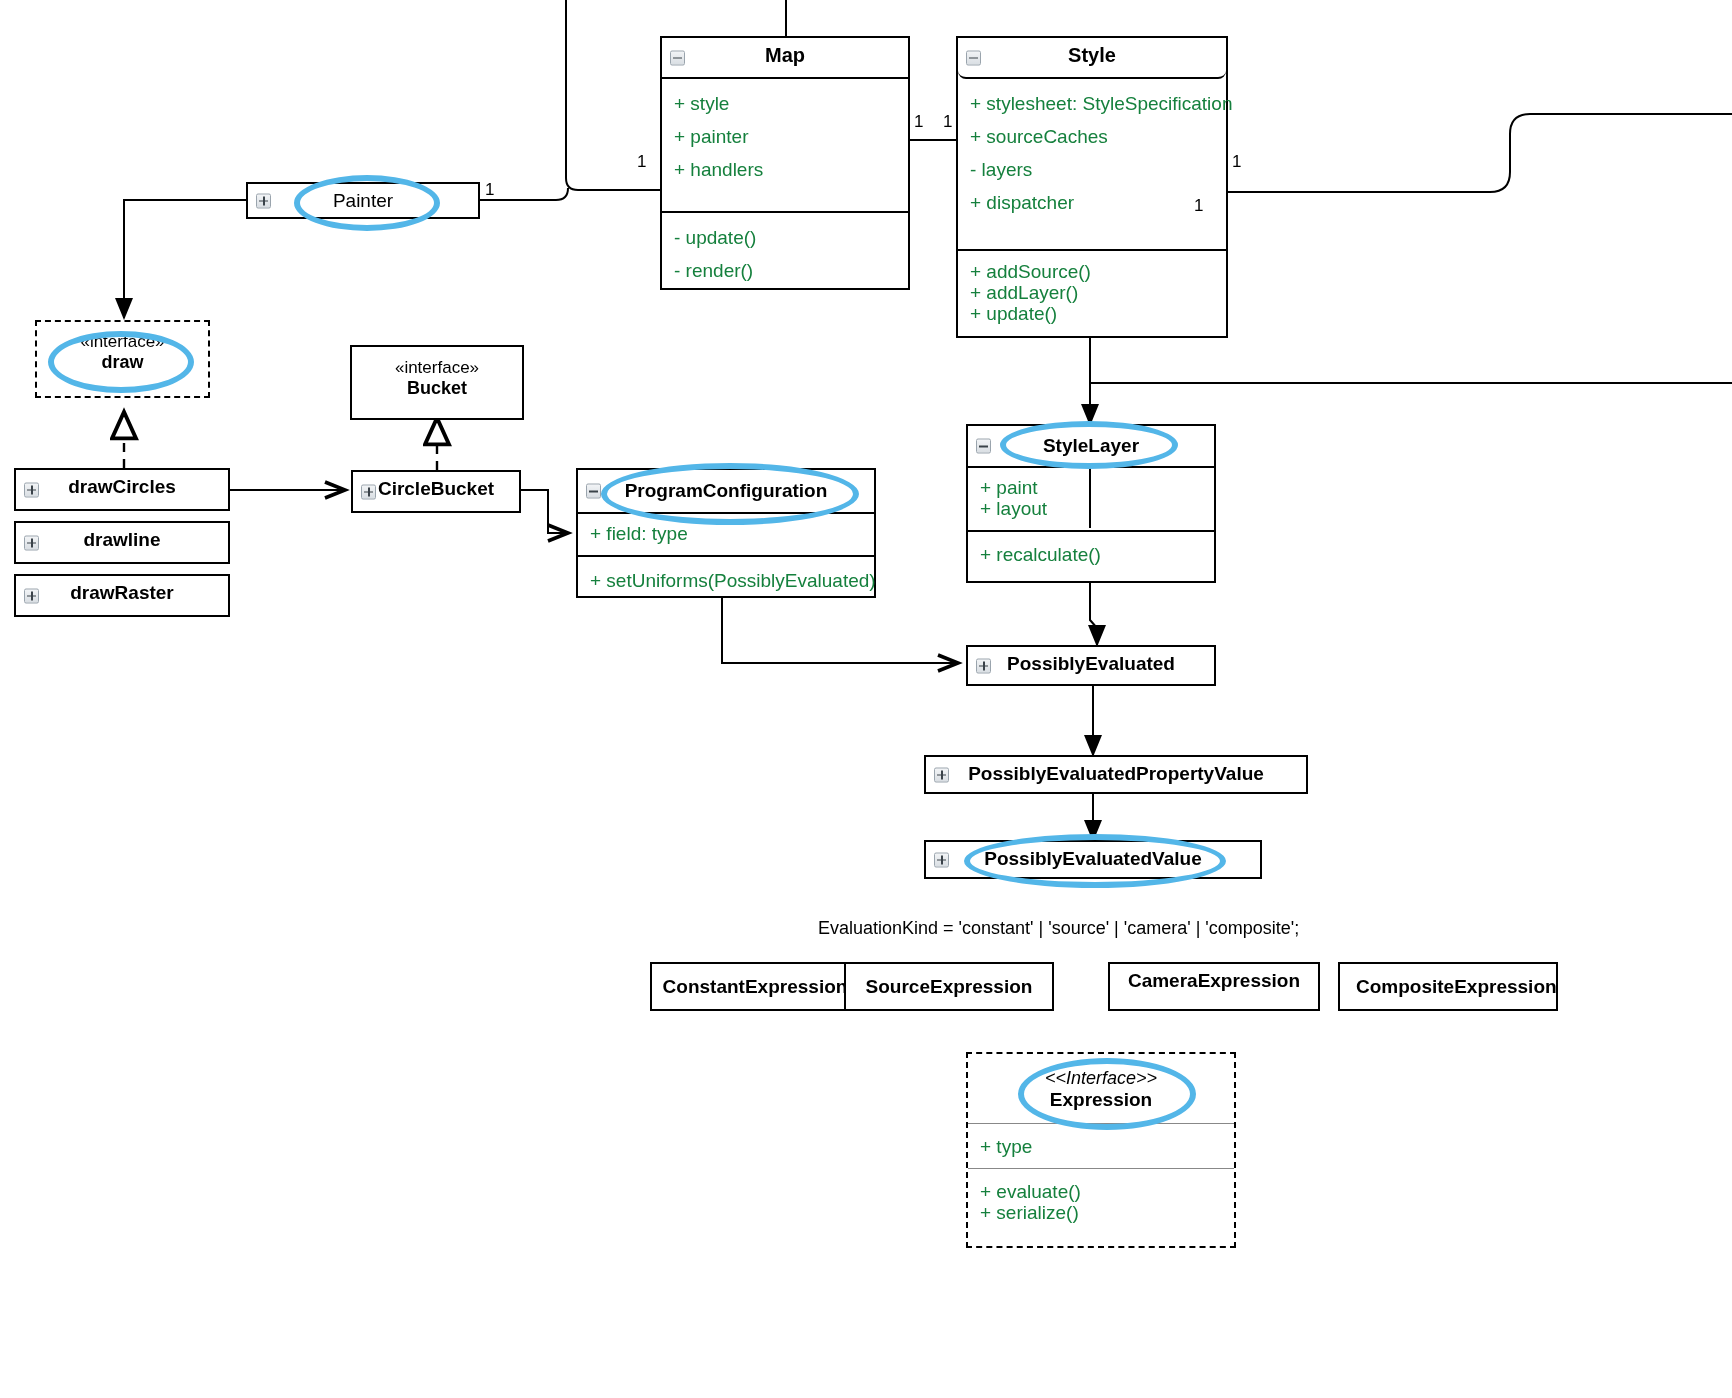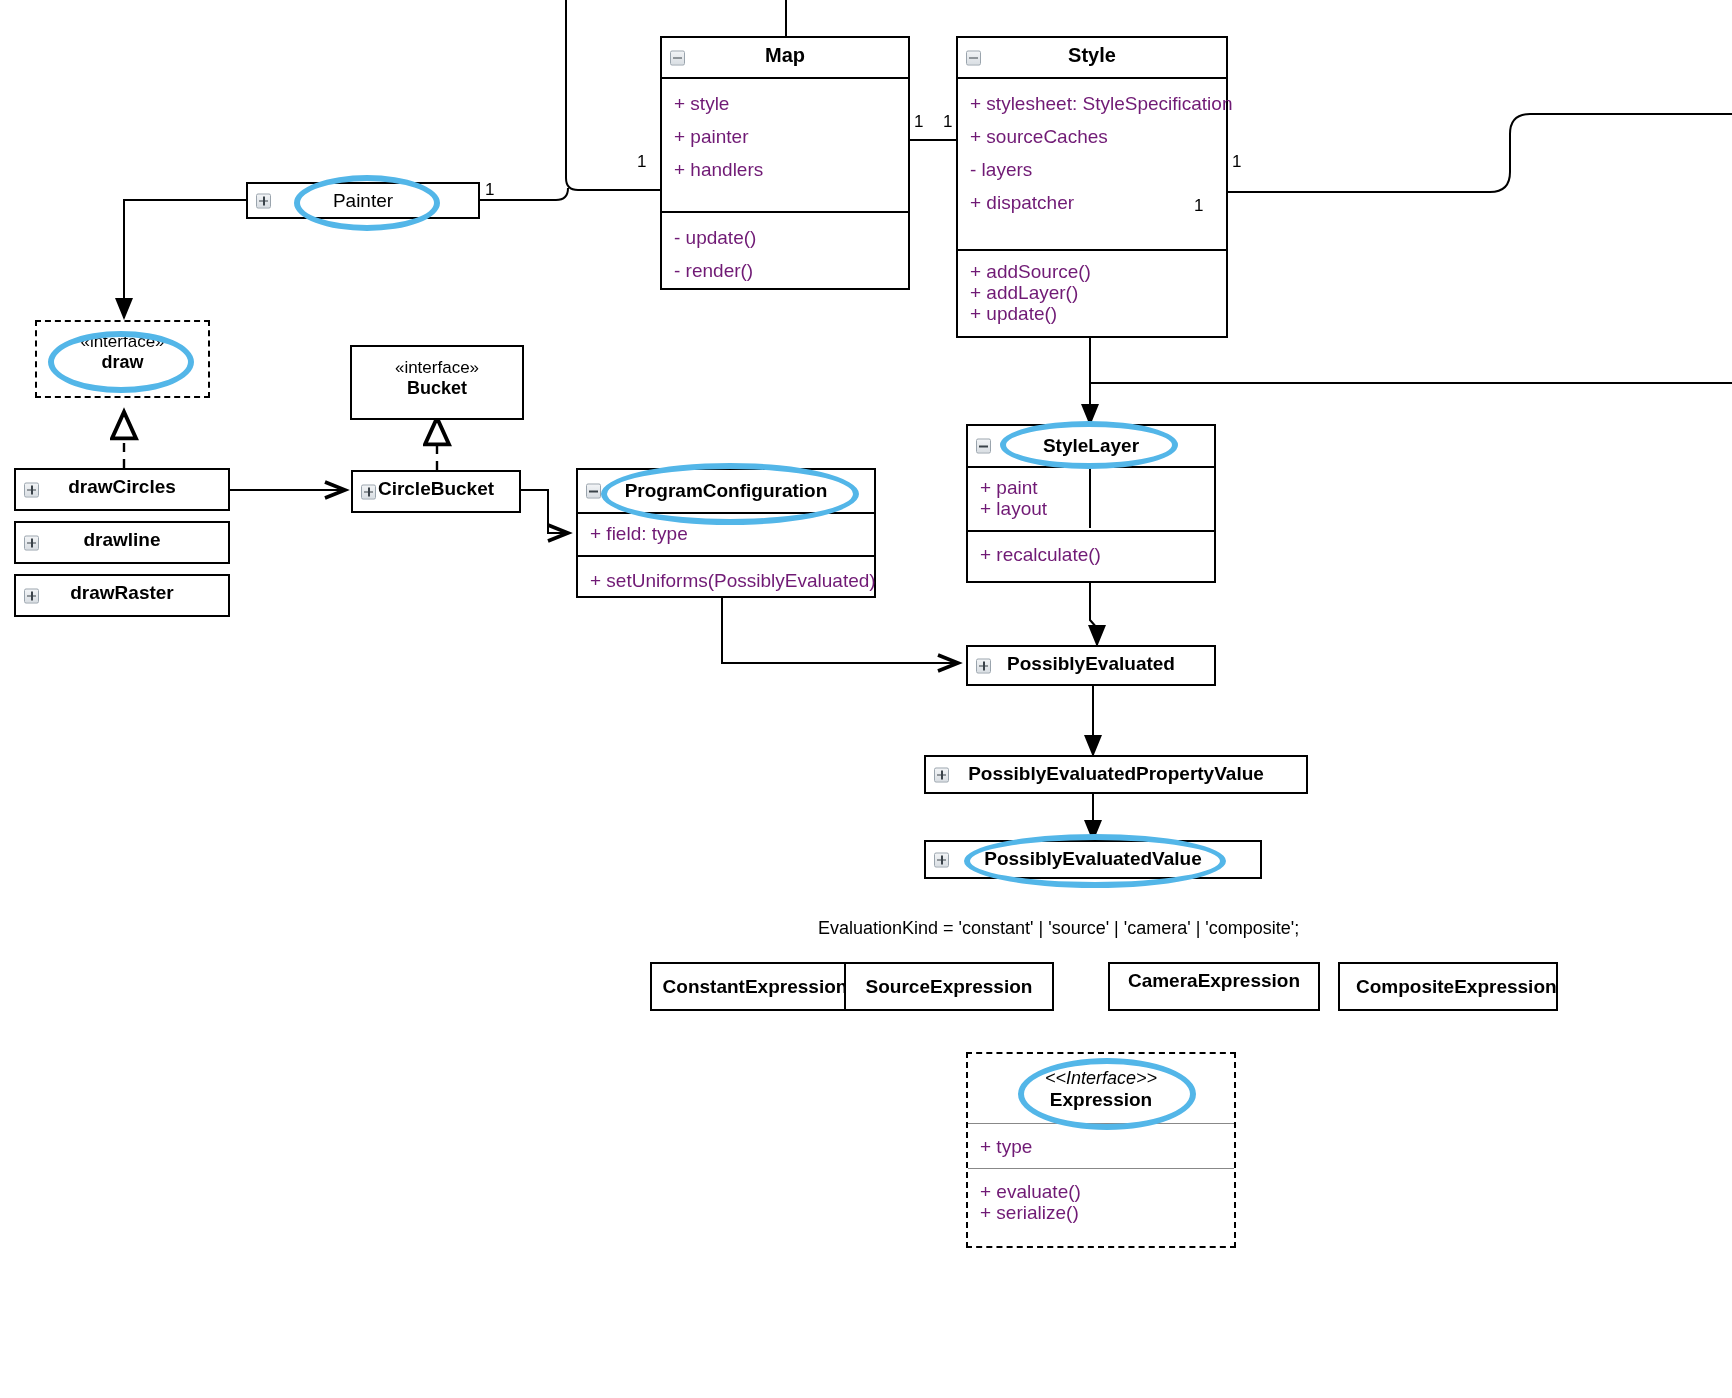--- a/index.html
+++ b/index.html
@@ -38,21 +38,21 @@
     text-align: center;
     font-weight: bold;
     color: #000;
     padding: 6px 4px 6px 4px;
   }
   .titlebar.with-rule { border-bottom: 2px solid #000; }
   .titlebar.with-rule-thin { border-bottom: 1px solid #888; }
   .section {
     box-sizing: border-box;
     padding: 8px 10px 8px 12px;
-    color: #701a75;
+    color: #15803d;
   }
   .section.rule-top { border-top: 2px solid #000; }
   .section.rule-top-thin { border-top: 1px solid #888; }
   .attr {
     line-height: 1.0;
     padding: 7px 0;
     white-space: nowrap;
   }
   .attr.tight { padding: 1px 0; }
   .stereo {
@@ -187,21 +187,21 @@
       <div class="attr t-19">+ painter</div>
       <div class="attr t-19">+ handlers</div>
     </div>
     <div class="section rule-top">
       <div class="attr t-19">- update()</div>
       <div class="attr t-19">- render()</div>
     </div>
   </div>
 
   <div class="box" style="left:956px; top:36px; width:272px; height:302px;">
-    <div class="titlebar with-rule t-20" style="height:41px;">
+    <div class="titlebar with-rule t-20" style="height:41px;border-radius:8px;">
       <span class="expander"></span>
       <span>Style</span>
     </div>
     <div class="section" style="height:170px;">
       <div class="attr t-19">+ stylesheet: StyleSpecification</div>
       <div class="attr t-19">+ sourceCaches</div>
       <div class="attr t-19">- layers</div>
       <div class="attr t-19">+ dispatcher</div>
     </div>
     <div class="section rule-top" style="padding-top:10px;">

